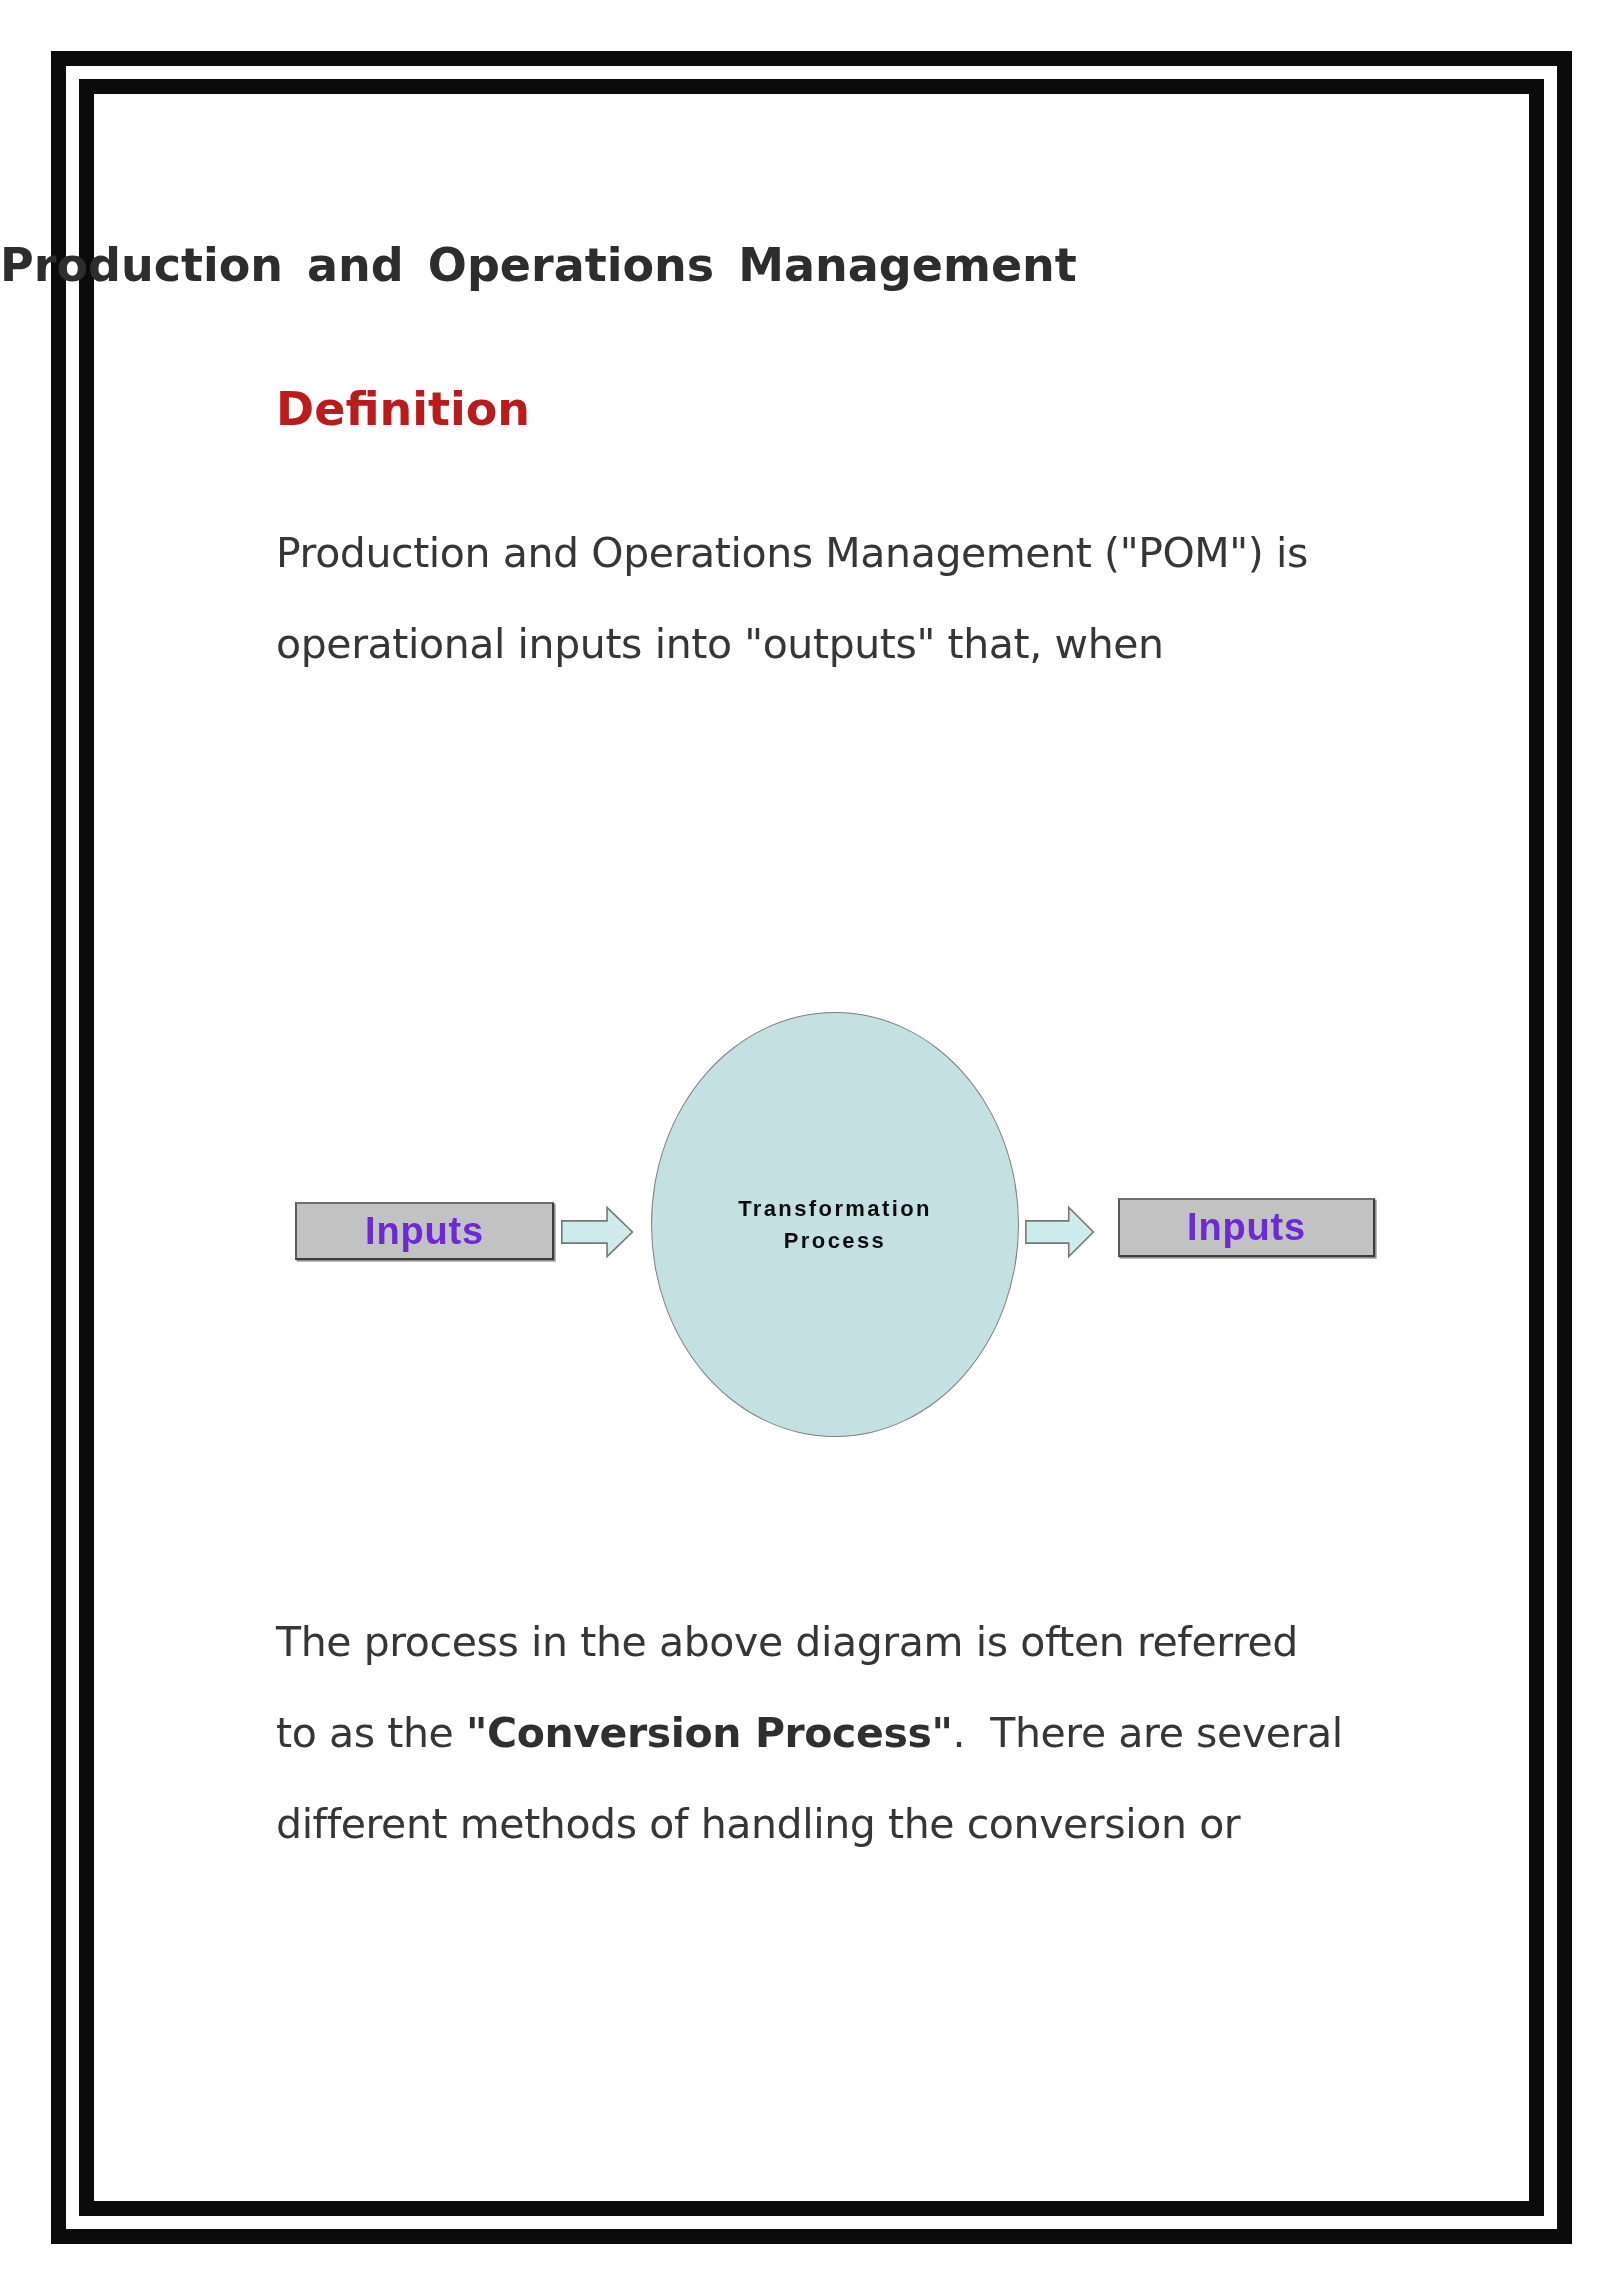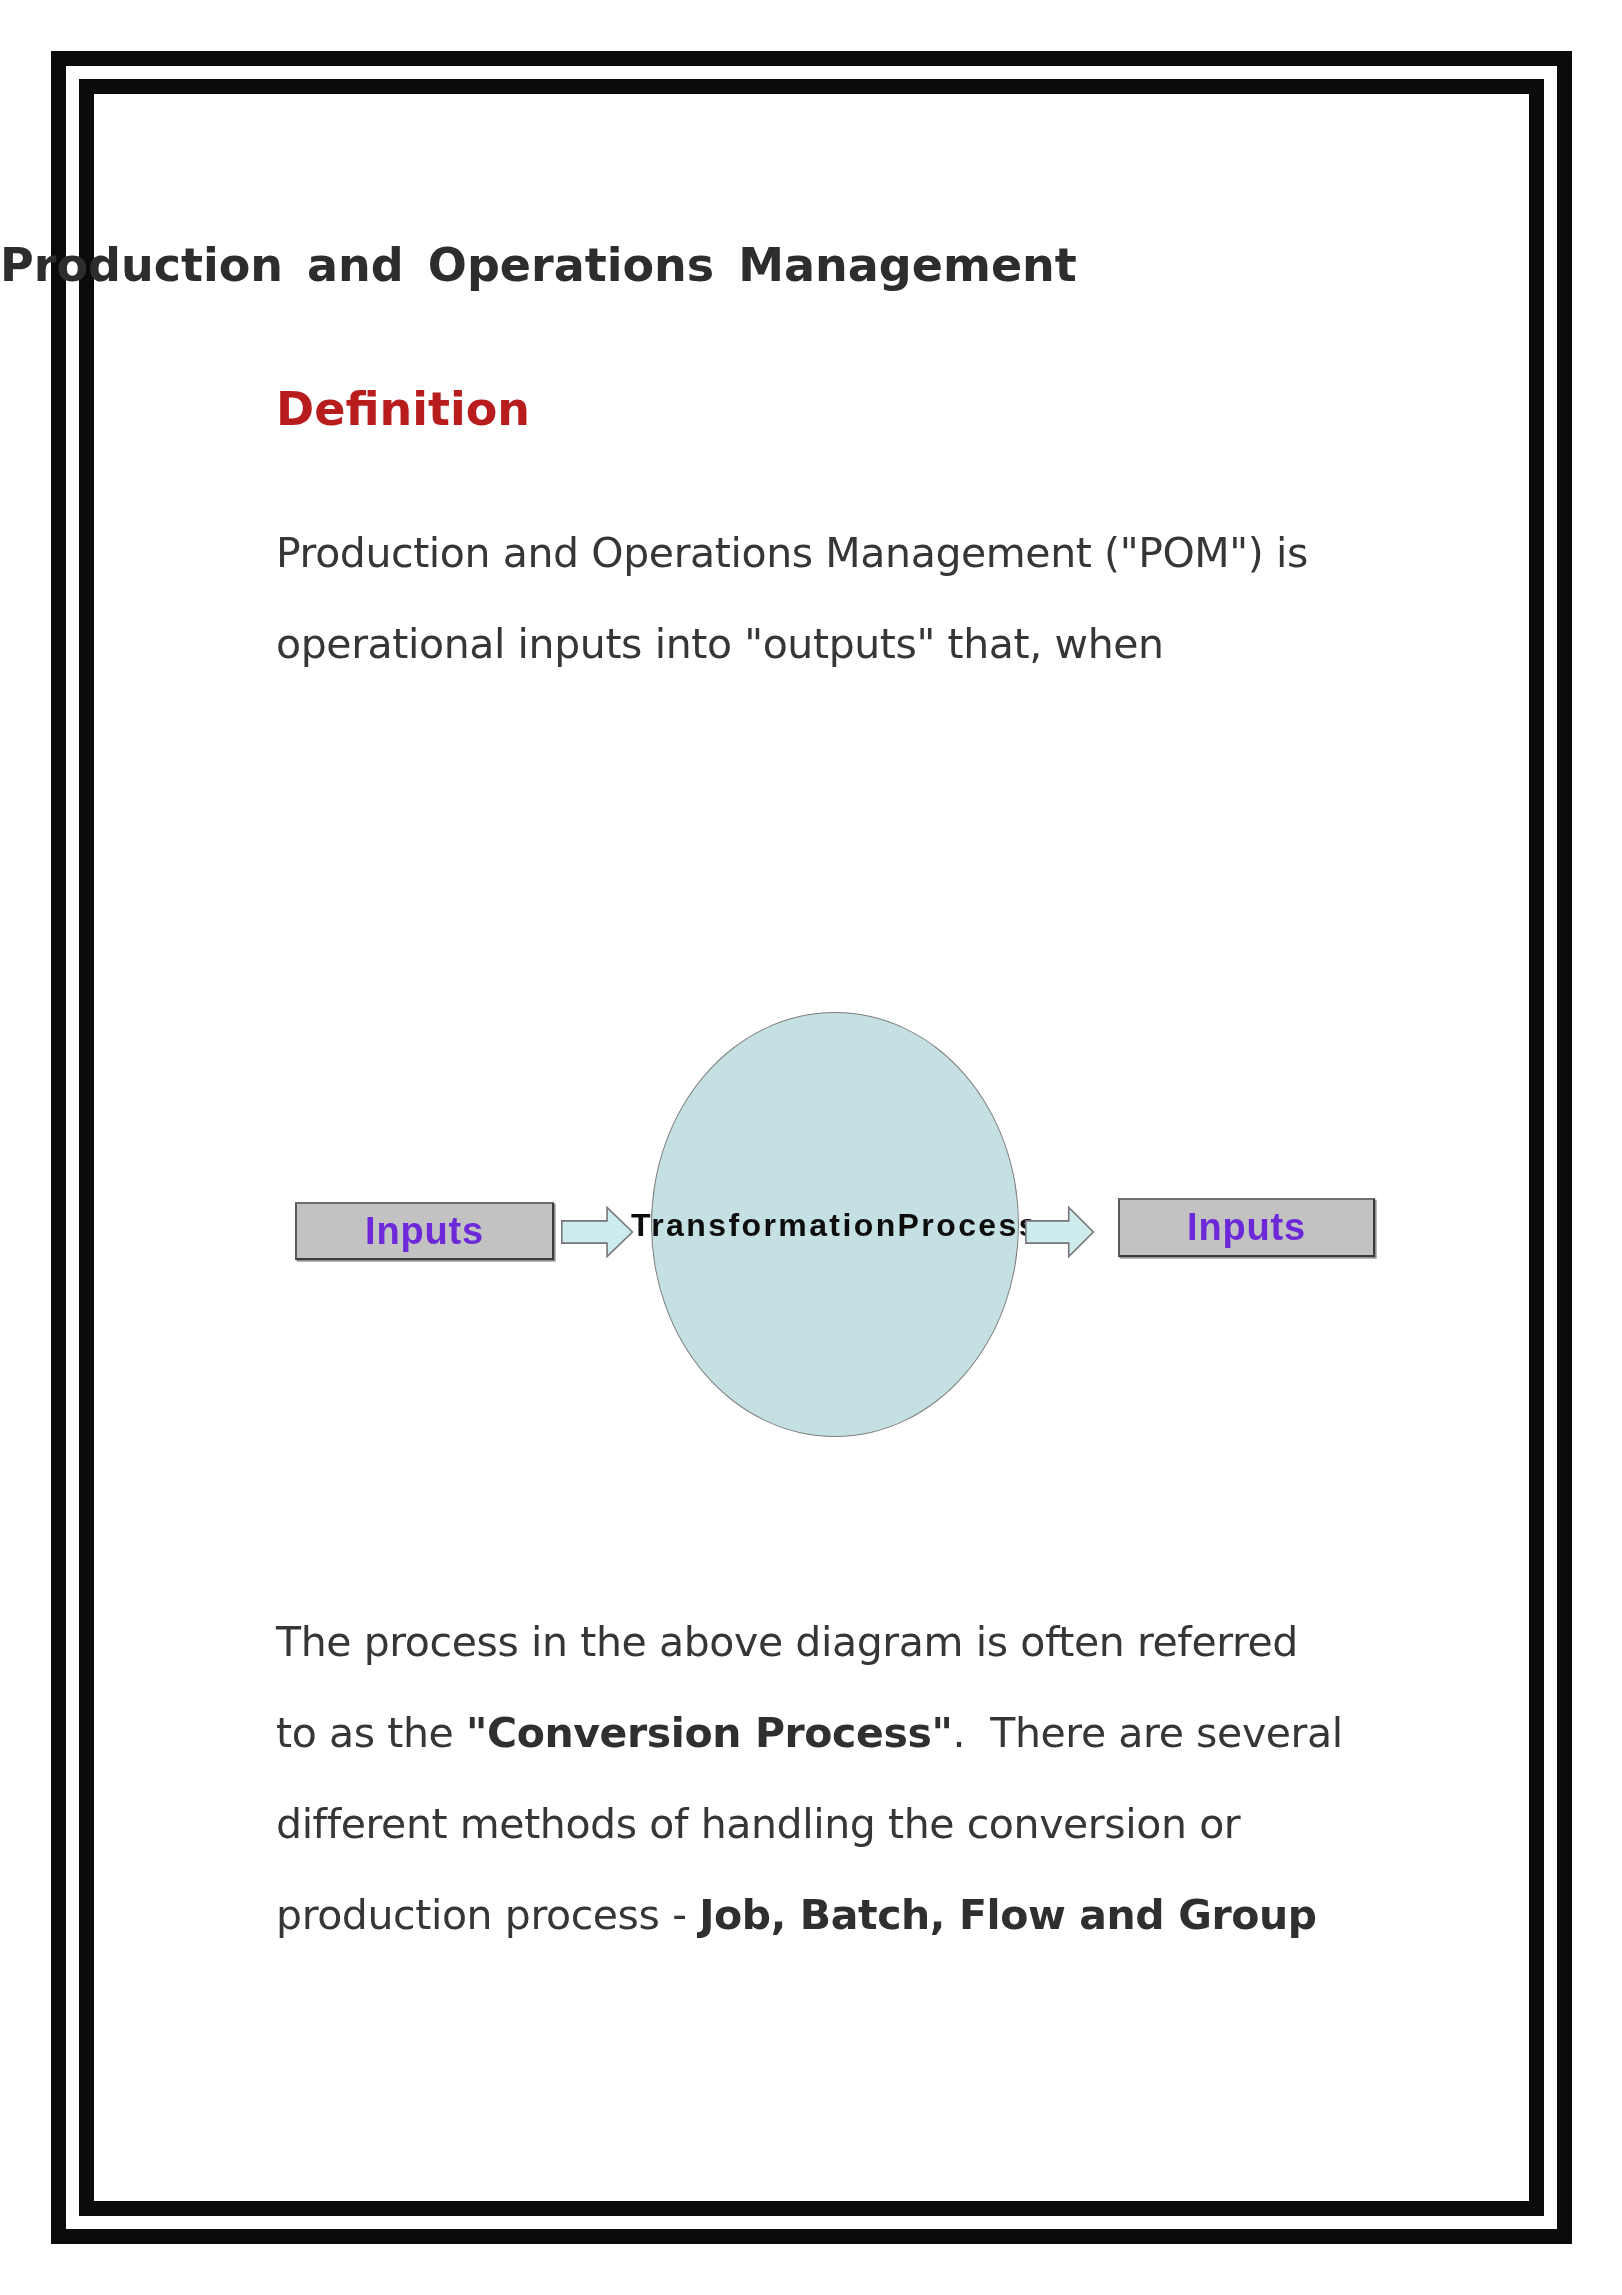--- a/index.html
+++ b/index.html
@@ -70,24 +70,24 @@
   #box-right { left: 1118px; top: 1198px; width: 257px; height: 59px; }
 
   .process-ellipse {
     position: absolute;
     left: 651px; top: 1012px;
     width: 368px; height: 425px;
     box-sizing: border-box;
     background: #c5e0e2;
     border: 1.6px solid #7e7e7e;
     border-radius: 50%;
-    display: flex; 
+    display: flex; flex-direction: column;
     align-items: center; justify-content: center;
     font-family: "Liberation Sans", sans-serif;
-    font-size: 32px; font-weight: bold;
+    font-size: 22px; font-weight: bold;
     letter-spacing: 2.4px;
     line-height: 32px;
     color: #0d0d0d;
     text-align: center;
   }
   .flow-arrow { position: absolute; }
   .flow-arrow polygon { stroke: #767676; stroke-width: 2; }
   #arrow-left  { left: 561px;  top: 1205px; }
   #arrow-right { left: 1025px; top: 1205px; }
 </style>
@@ -127,15 +127,14 @@
 
   <div id="box-right" class="flow-box" style="background-color: rgb(194, 194, 194);">
     <span>Inputs</span>
   </div>
 </div>
 
 <div id="para2" class="paragraph">
   <div class="line">The process in the above diagram is often referred</div>
   <div class="line"><span>to as the </span><span class="b">"Conversion Process"</span><span>.  There are several</span></div>
   <div class="line">different methods of handling the conversion or</div>
-  <div class="line"><span>production process - </span><span class="b">Job, Batch, Flow and Group</span></div>
 </div>
 
 
 </body></html>

